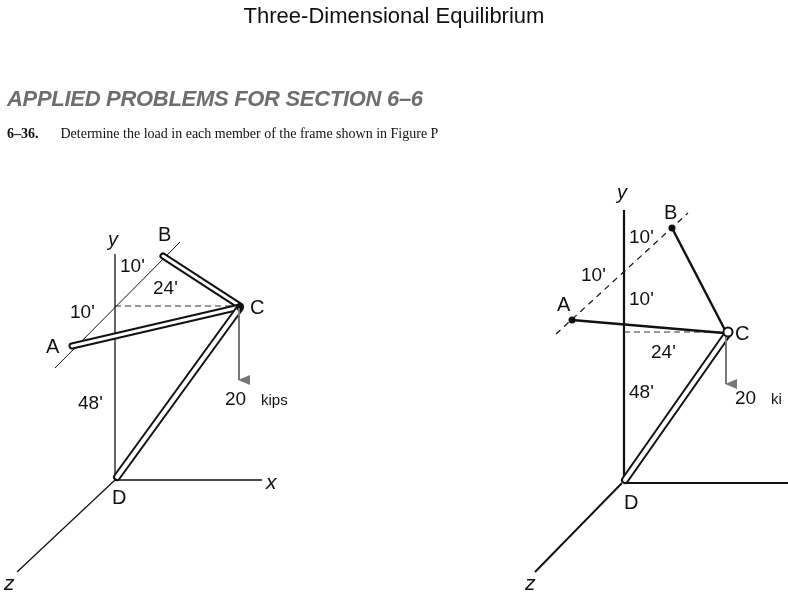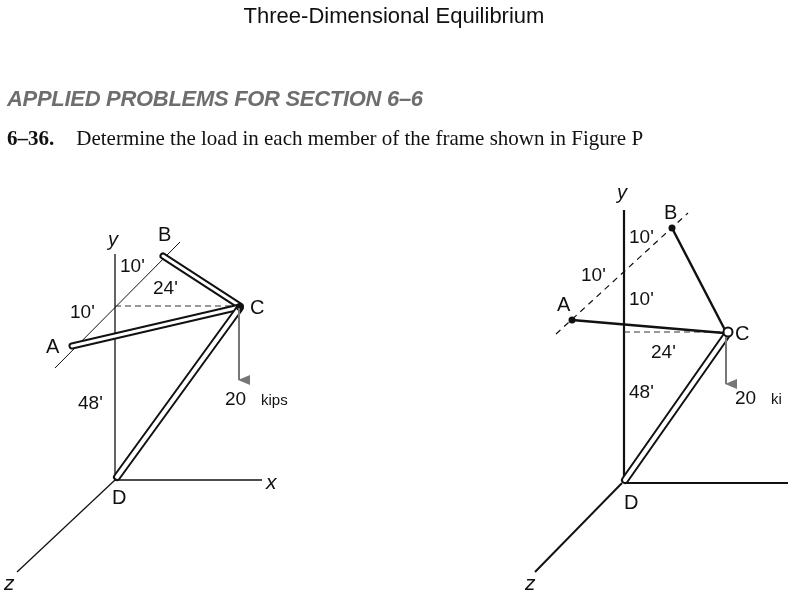--- a/index.html
+++ b/index.html
@@ -8,21 +8,21 @@
     position: absolute; left: 0; width: 788px; top: 3px; text-align: center;
     font-family: "Liberation Sans", sans-serif; font-size: 22px; color: #111;
   }
   .section-heading {
     position: absolute; left: 7px; top: 74px;
     font-family: "Liberation Sans", sans-serif; font-size: 22px;
     font-weight: bold; font-style: italic; color: #6e6e6e; letter-spacing: -0.3px; margin-top: 12px;
   }
   .problem {
     position: absolute; left: 7px; top: 126px; white-space: nowrap;
-    font-family: "Liberation Serif", serif; font-size: 21px; color: #111;
+    font-family: "Liberation Serif", serif; font-size: 14px; color: #111;
   }
   .problem .num { font-weight: bold; margin-right: 22px; }
   svg.fig { position: absolute; left: 0; top: 0; }
   svg text { font-family: "Liberation Sans", sans-serif; fill: #111; }
 </style>
 </head>
 <body>
 
 <div class="page-title">Three-Dimensional Equilibrium</div>
 <div class="section-heading">APPLIED PROBLEMS FOR SECTION 6–6</div>

